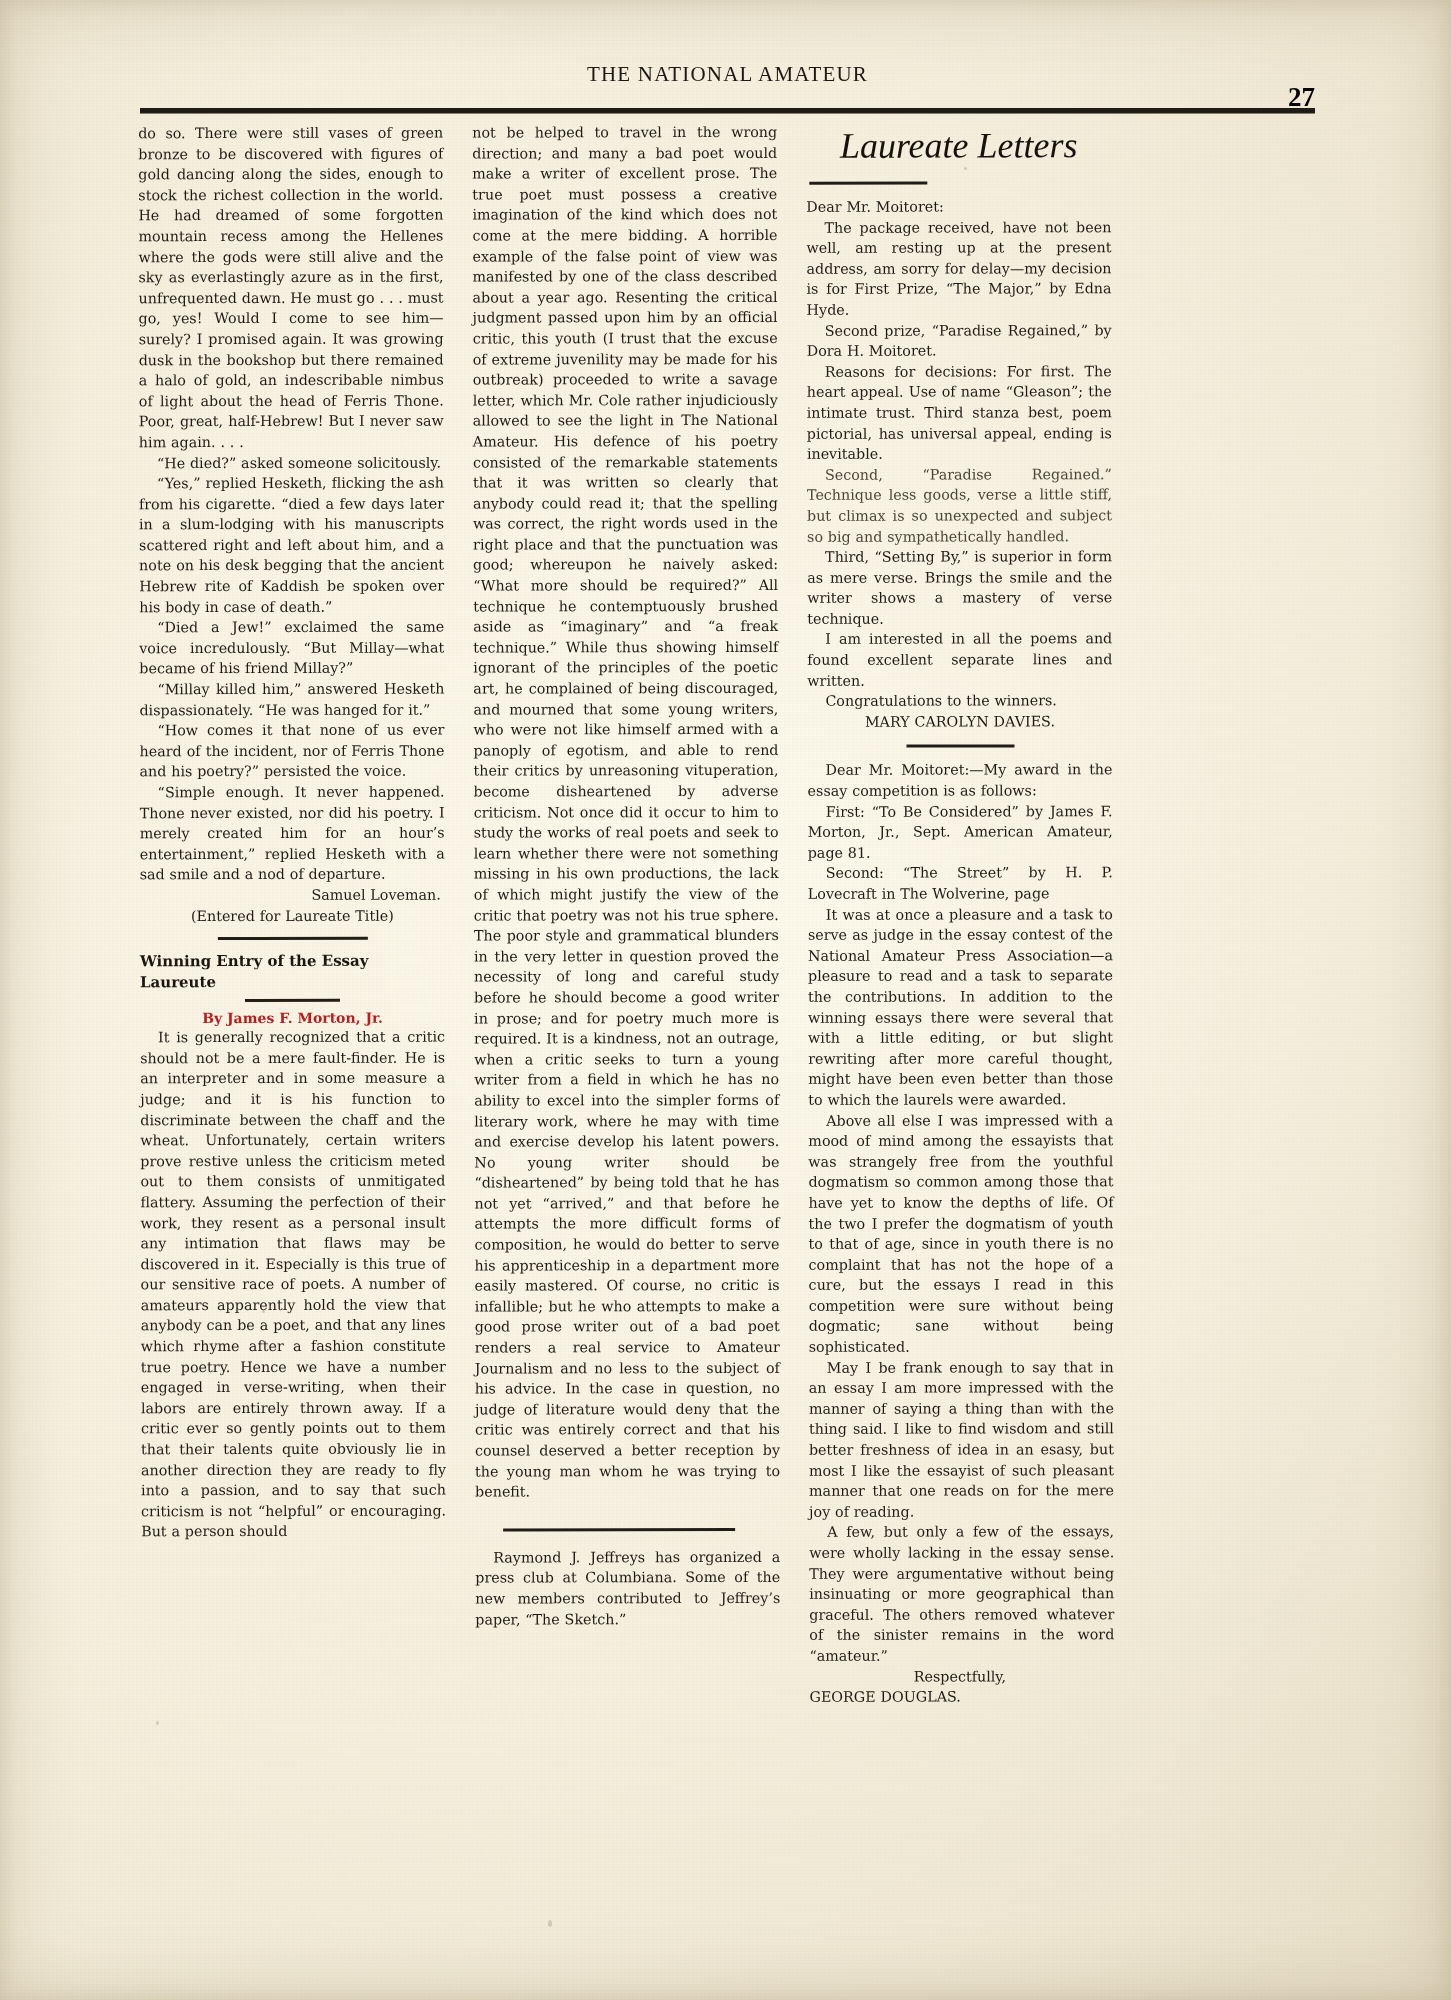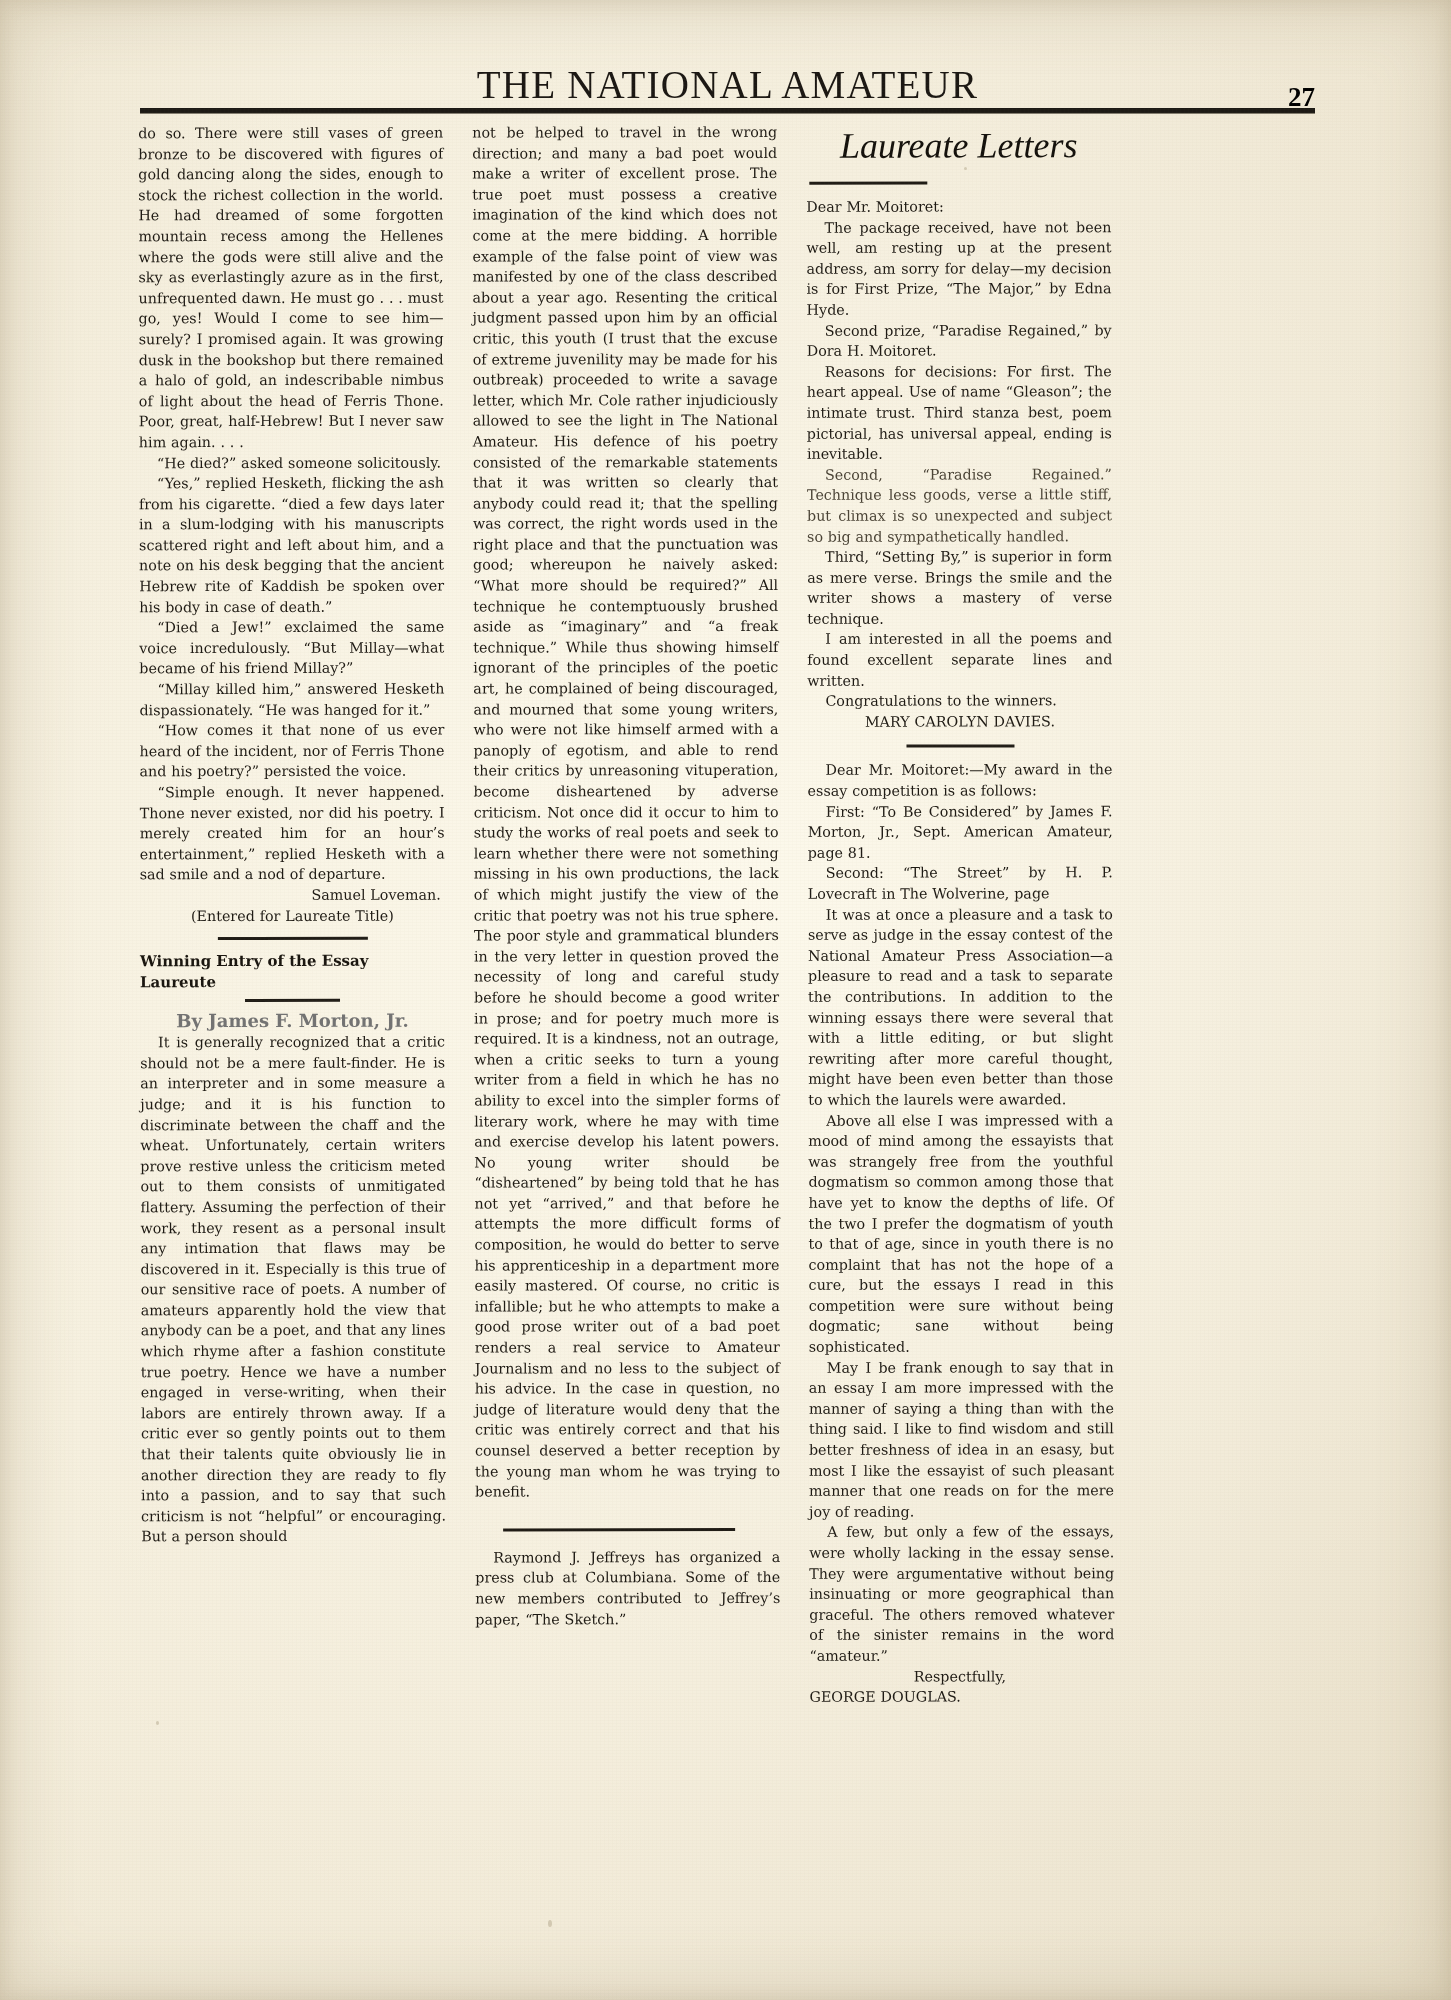--- a/index.html
+++ b/index.html
@@ -47,21 +47,21 @@
     top: 62px;
     width: 1175px;
     height: 46px;
   }
   .masthead-title {
     position: absolute;
     left: 0; right: 0;
     top: 0;
     text-align: center;
     font-family: "Liberation Serif", "DejaVu Serif", serif;
-    font-size: 39px;
+    font-size: 21px;
     letter-spacing: 1.2px;
     color: #1b1713;
     white-space: nowrap;
   }
   .page-number {
     position: absolute;
     right: 0;
     top: 4px;
     font-family: "Liberation Serif", "DejaVu Serif", serif;
     font-size: 27px;
@@ -143,25 +143,25 @@
     font-style: italic;
     font-size: 35px;
     line-height: 44px;
     text-align: center;
     margin-top: 10px;
     color: #16120d;
   }
 
   .byline {
     font-family: "DejaVu Serif", "Liberation Serif", serif;
-    font-size: 18px;
+    font-size: 14px;
     font-weight: bold;
     text-align: center;
     margin-bottom: 1px;
-    color: #737373;
+    color: #b91c1c;
   }
 
   .dept-head {
     font-family: "Liberation Serif", "DejaVu Serif", serif;
     font-style: italic;
     font-size: 36px;
     line-height: 44px;
     text-align: center;
     margin: 2px 0 0 0;
     color: #14110c;

